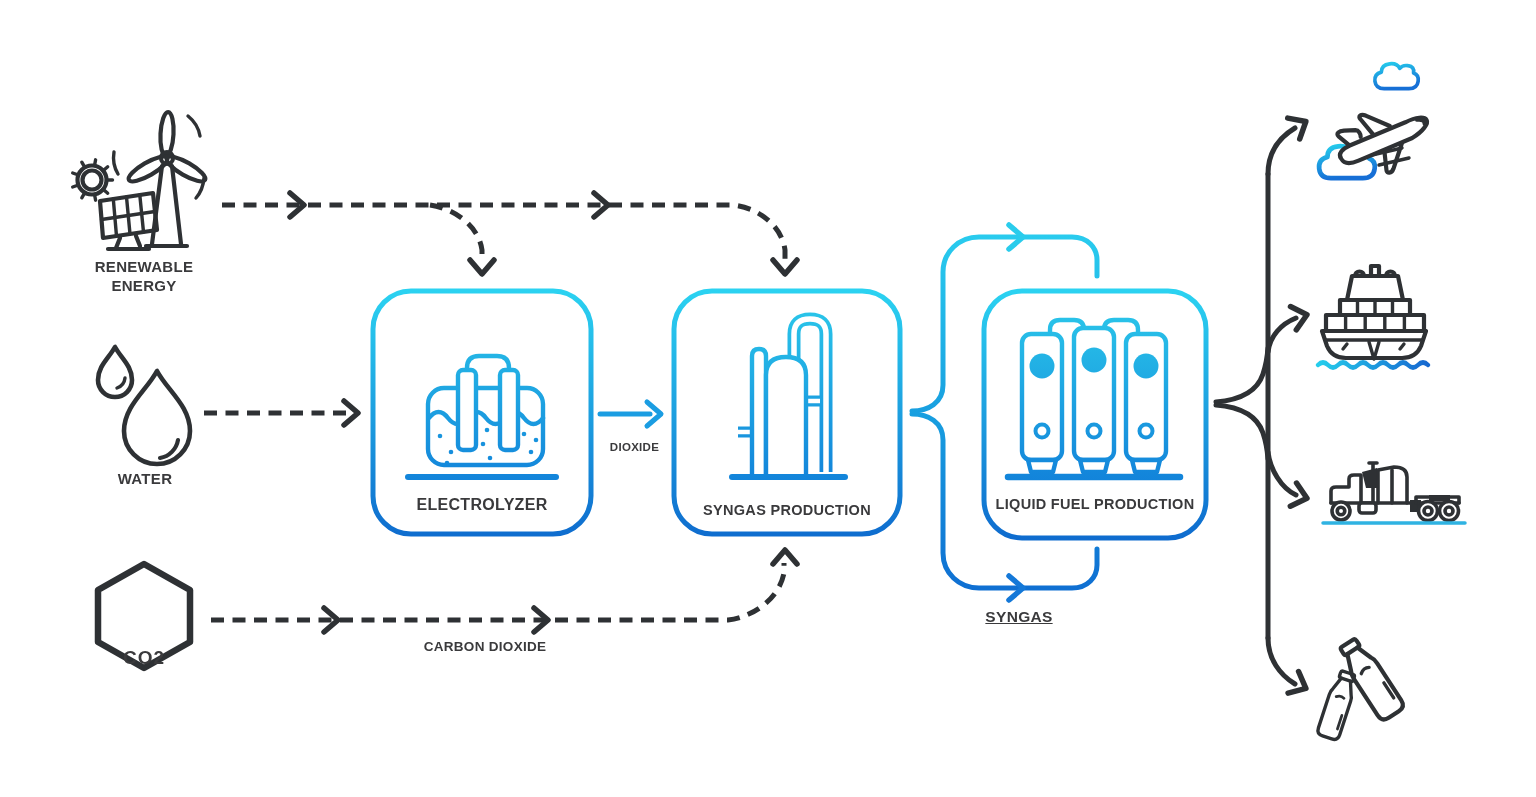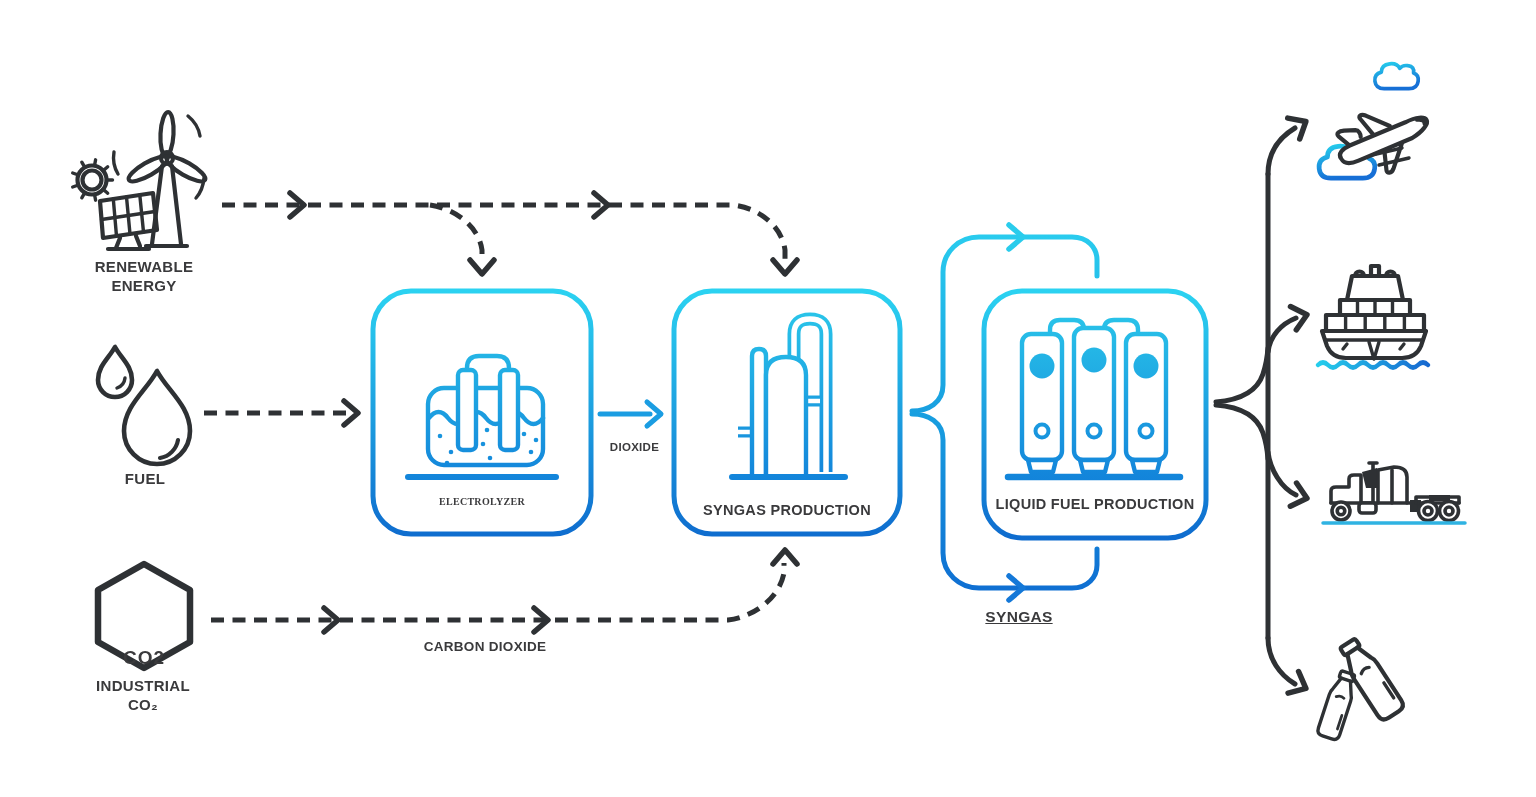--- a/index.html
+++ b/index.html
@@ -275,30 +275,26 @@
         <path class="dk35" d="M -5,-12 Q 0,-16 5,-13 M 9,8 L 9,26"></path>
       </g>
     </g>
   </svg>
 
   <div class="lbl" style="left:54px;top:257px;width:180px;font-size:15px;line-height:19px;">
     <div>RENEWABLE</div>
     <div>ENERGY</div>
   </div>
 
-  <div class="lbl" style="left:85px;top:470px;width:120px;font-size:15px;">FUEL</div>
+  <div class="lbl" style="left:85px;top:470px;width:120px;font-size:15px;">WATER</div>
 
   <div class="lbl" style="left:96px;top:602px;width:96px;height:30px;line-height:30px;font-size:19px;letter-spacing:1px;margin-top:41px;">CO2</div>
 
-  <div class="lbl" style="left:53px;top:676px;width:180px;font-size:15px;line-height:19px;">
-    <div>INDUSTRIAL</div>
-    <div>CO₂</div>
-  </div>
-
-  <div class="lbl" style="left:373px;top:496px;width:218px;font-size:10px;font-family:Liberation Serif, serif;">ELECTROLYZER</div>
+
+  <div class="lbl" style="left:373px;top:496px;width:218px;font-size:16px;">ELECTROLYZER</div>
 
   <div class="lbl" style="left:674px;top:496px;width:226px;font-size:14.5px;margin-top:6px;">SYNGAS PRODUCTION</div>
 
   <div class="lbl" style="left:984px;top:496px;width:222px;font-size:14.5px;text-align:center;">LIQUID FUEL PRODUCTION</div>
 
   <div class="lbl" style="left:582px;top:441px;width:105px;font-size:11.5px;">DIOXIDE</div>
 
   <div class="lbl" style="left:390px;top:639px;width:190px;font-size:13.5px;">CARBON DIOXIDE</div>
 
   <div class="lbl" style="left:949px;top:608px;width:140px;font-size:15.5px;text-decoration:underline;">SYNGAS</div>

